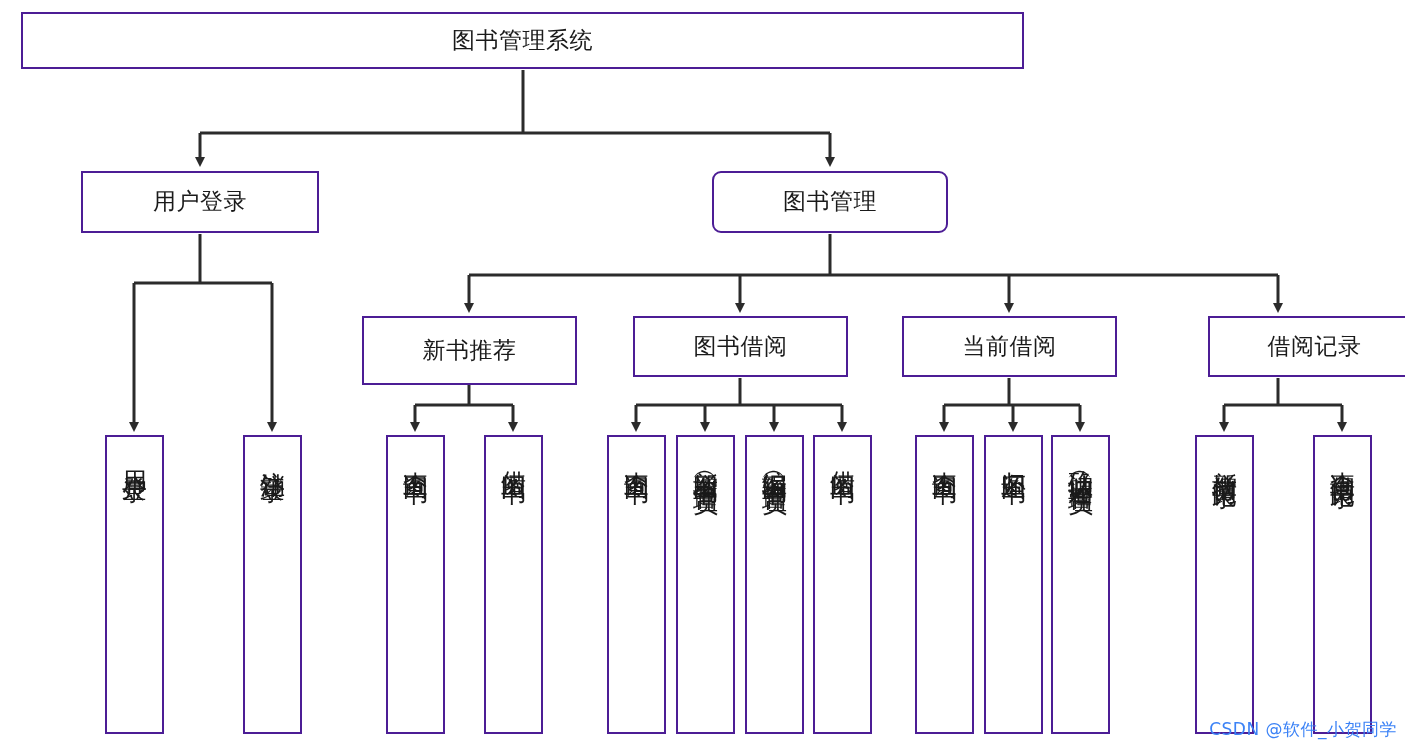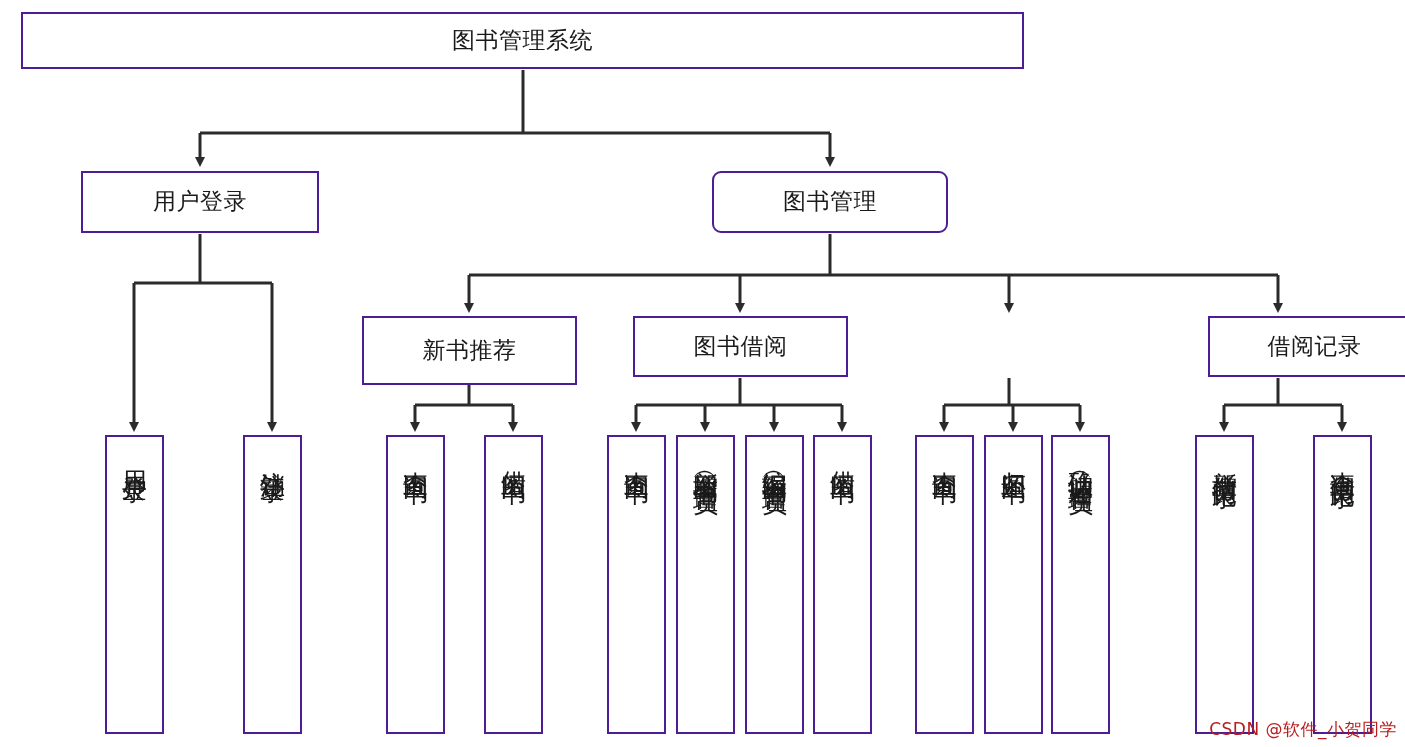--- a/index.html
+++ b/index.html
@@ -61,21 +61,21 @@
     font-size: 25px;
     line-height: 1.0;
     letter-spacing: 3px;
     white-space: pre-line;
   }
   .watermark {
     position: absolute;
     right: 8px;
     bottom: 6px;
     font-size: 17px;
-    color: #b91c1c;
+    color: #3b82f6;
     z-index: 3;
     white-space: nowrap;
     letter-spacing: 0.5px;
   }
 </style>
 </head>
 <body>
 
 <div id="canvas">
 
@@ -142,20 +142,23 @@
   </div>
 
   <div class="node horiz" style="left:362px; top:316px; width:215px; height:69px;">
     <span class="label">新书推荐</span>
   </div>
 
   <div class="node horiz" style="left:633px; top:316px; width:215px; height:61px;">
     <span class="label">图书借阅</span>
   </div>
 
+  <div class="node horiz" style="left:902px; top:316px; width:215px; height:61px;">
+    <span class="label">当前借阅</span>
+  </div>
 
   <div class="node horiz" style="left:1208px; top:316px; width:213px; height:61px;">
     <span class="label">借阅记录</span>
   </div>
 
   <div class="node vert" style="left:105px; top:435px; width:59px; height:299px;">
     <span class="label">用户登录</span>
   </div>
 
   <div class="node vert" style="left:243px; top:435px; width:59px; height:299px;">

